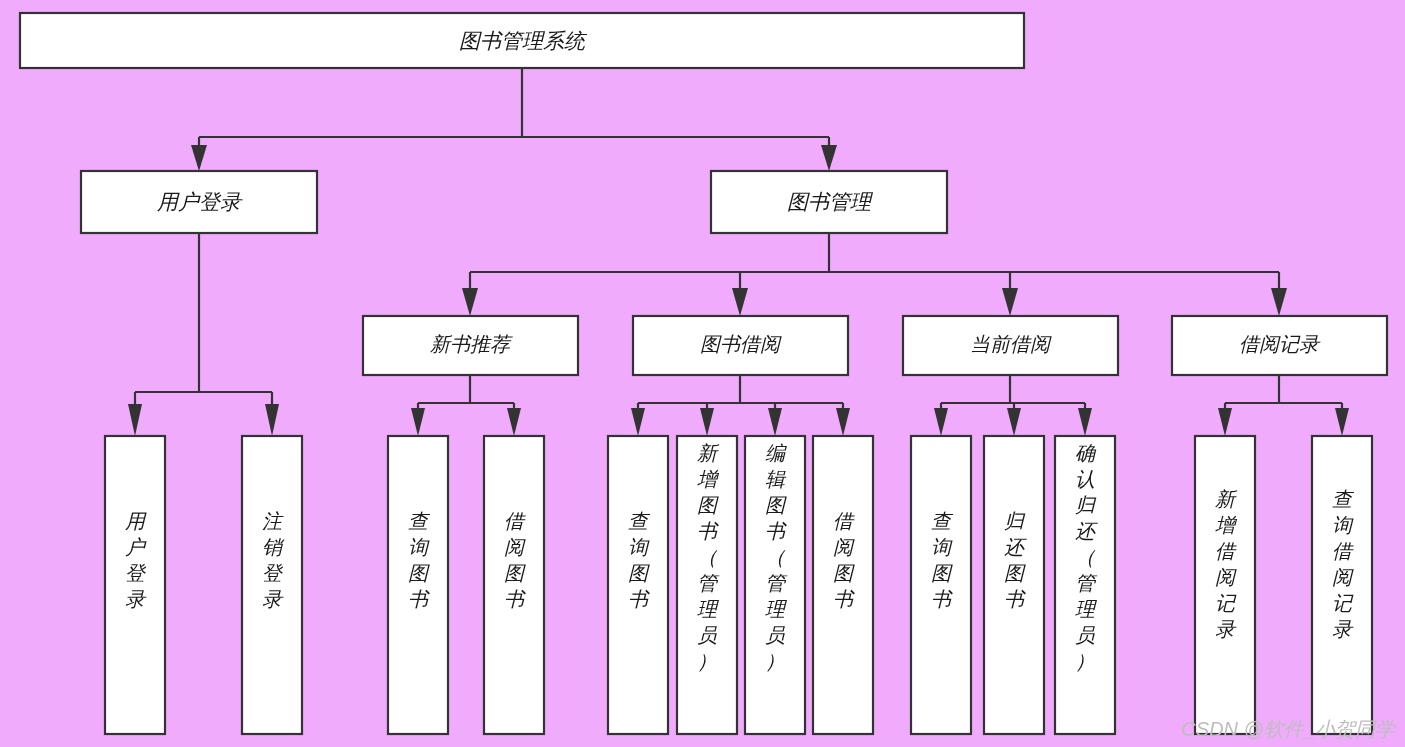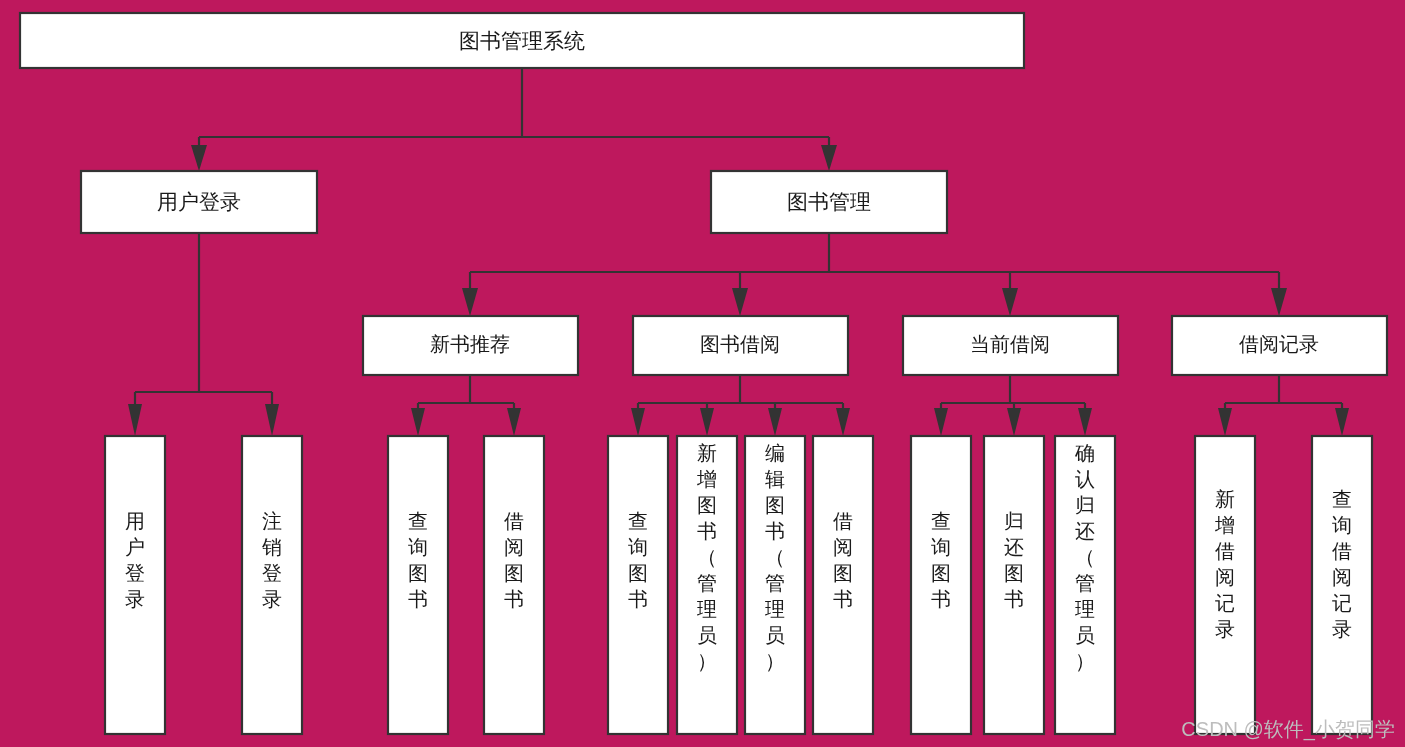--- a/index.html
+++ b/index.html
@@ -7,22 +7,23 @@
     padding: 0;
     background: #ffffff;
   }
   body {
     font-family: "Liberation Sans", "DejaVu Sans", sans-serif;
   }
   #diagram-root {
     position: relative;
     width: 1405px;
     height: 747px;
-    background: #be185d;
+    background: #f0abfc;
     overflow: hidden;
+    font-style: italic;
   }
   svg#flowchart {
     position: absolute;
     left: 0;
     top: 0;
     width: 1405px;
     height: 747px;
   }
   .node-rect {
     fill: #ffffff;

